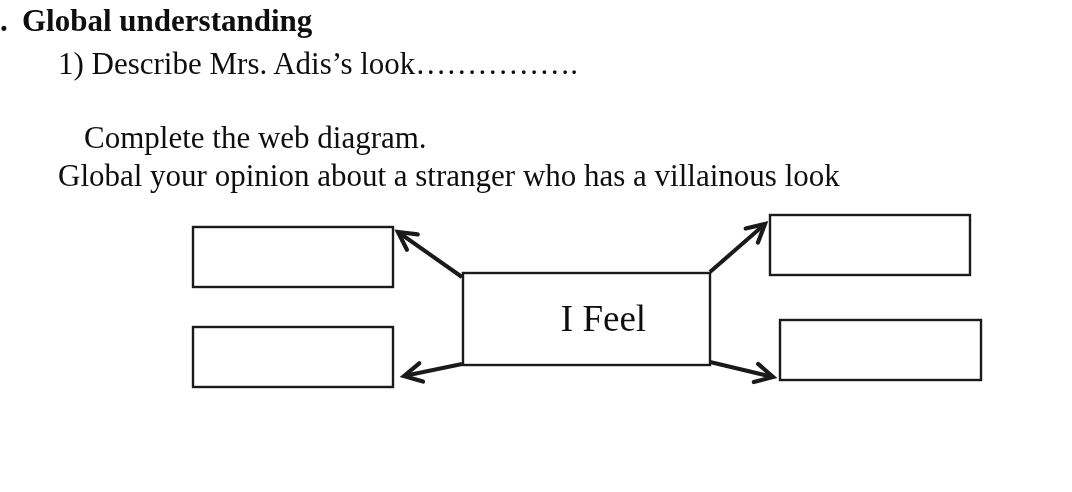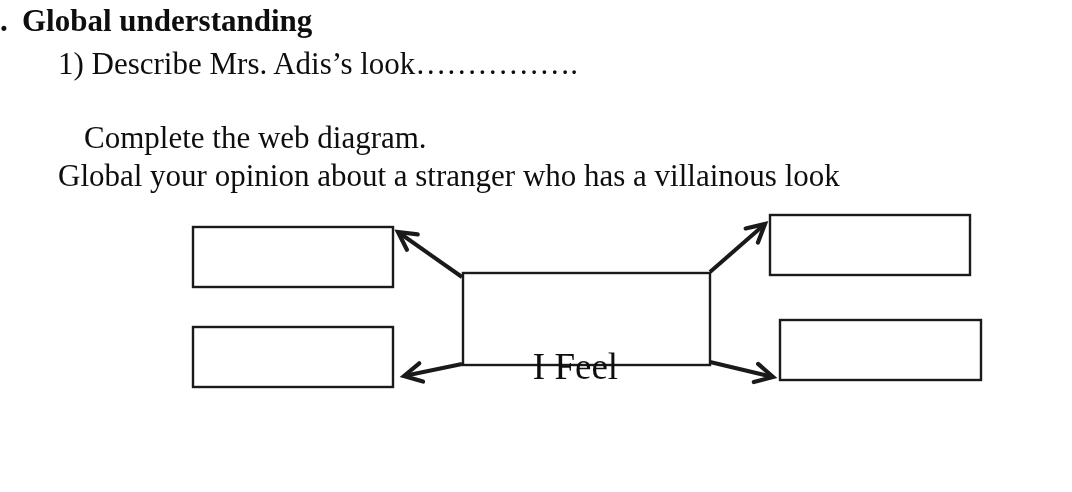--- a/index.html
+++ b/index.html
@@ -36,30 +36,29 @@
   #i2 { left: 61px; top: 122px; margin-left: 23px; }
   #i3 { left: 58px; top: 160px; }
 
   .diagram-svg {
     position: absolute;
     left: 0; top: 0;
     width: 1072px; height: 492px;
   }
   .center-label {
     position: absolute;
-    left: 452px; top: 273px;
+    left: 480px; top: 273px;
     width: 247px; height: 99px;
     display: flex;
     align-items: center;
     justify-content: center;
     box-sizing: border-box;
     padding-bottom: 8px;
     font-size: 37px;
     line-height: 1;
-    margin-top: 48px;
   }
 </style>
 </head>
 <body>
 
 <div class="doc">
 
   <div class="heading" id="h1">
     <span class="marker">.</span><span>Global understanding</span>
   </div>

